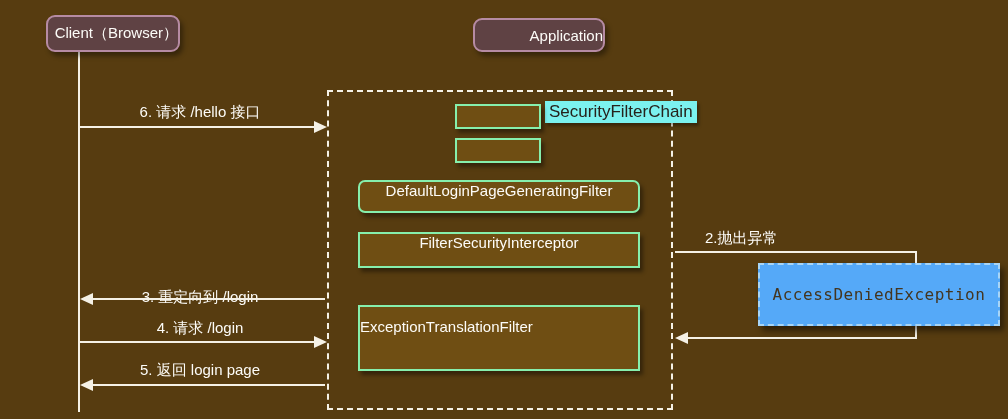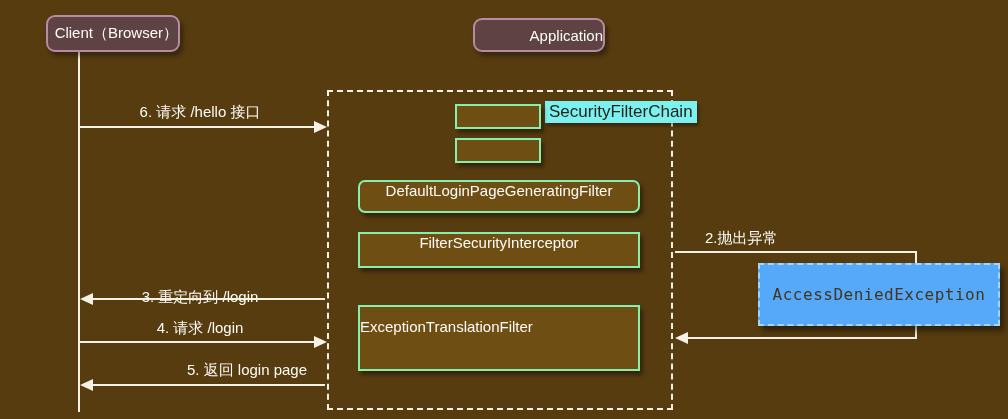--- a/index.html
+++ b/index.html
@@ -110,17 +110,17 @@
   <div class="arr arr-r" style="left:314px; top:121px;"></div>
 
   <div class="abs msg-label" style="left:80px; top:288px; width:240px;">3. 重定向到 /login</div>
   <div class="abs line" style="left:93px; top:298px; width:232px; height:2px;"></div>
   <div class="arr arr-l" style="left:80px; top:293px;"></div>
 
   <div class="abs msg-label" style="left:80px; top:319px; width:240px;">4. 请求 /login</div>
   <div class="abs line" style="left:80px; top:341px; width:234px; height:2px;"></div>
   <div class="arr arr-r" style="left:314px; top:336px;"></div>
 
-  <div class="abs msg-label" style="left:80px; top:361px; width:240px;margin-left:47px;">5. 返回 login page</div>
+  <div class="abs msg-label" style="left:80px; top:361px; width:240px;">5. 返回 login page</div>
   <div class="abs line" style="left:93px; top:384px; width:232px; height:2px;"></div>
   <div class="arr arr-l" style="left:80px; top:379px;"></div>
 
 </div>
 
 </body></html>

